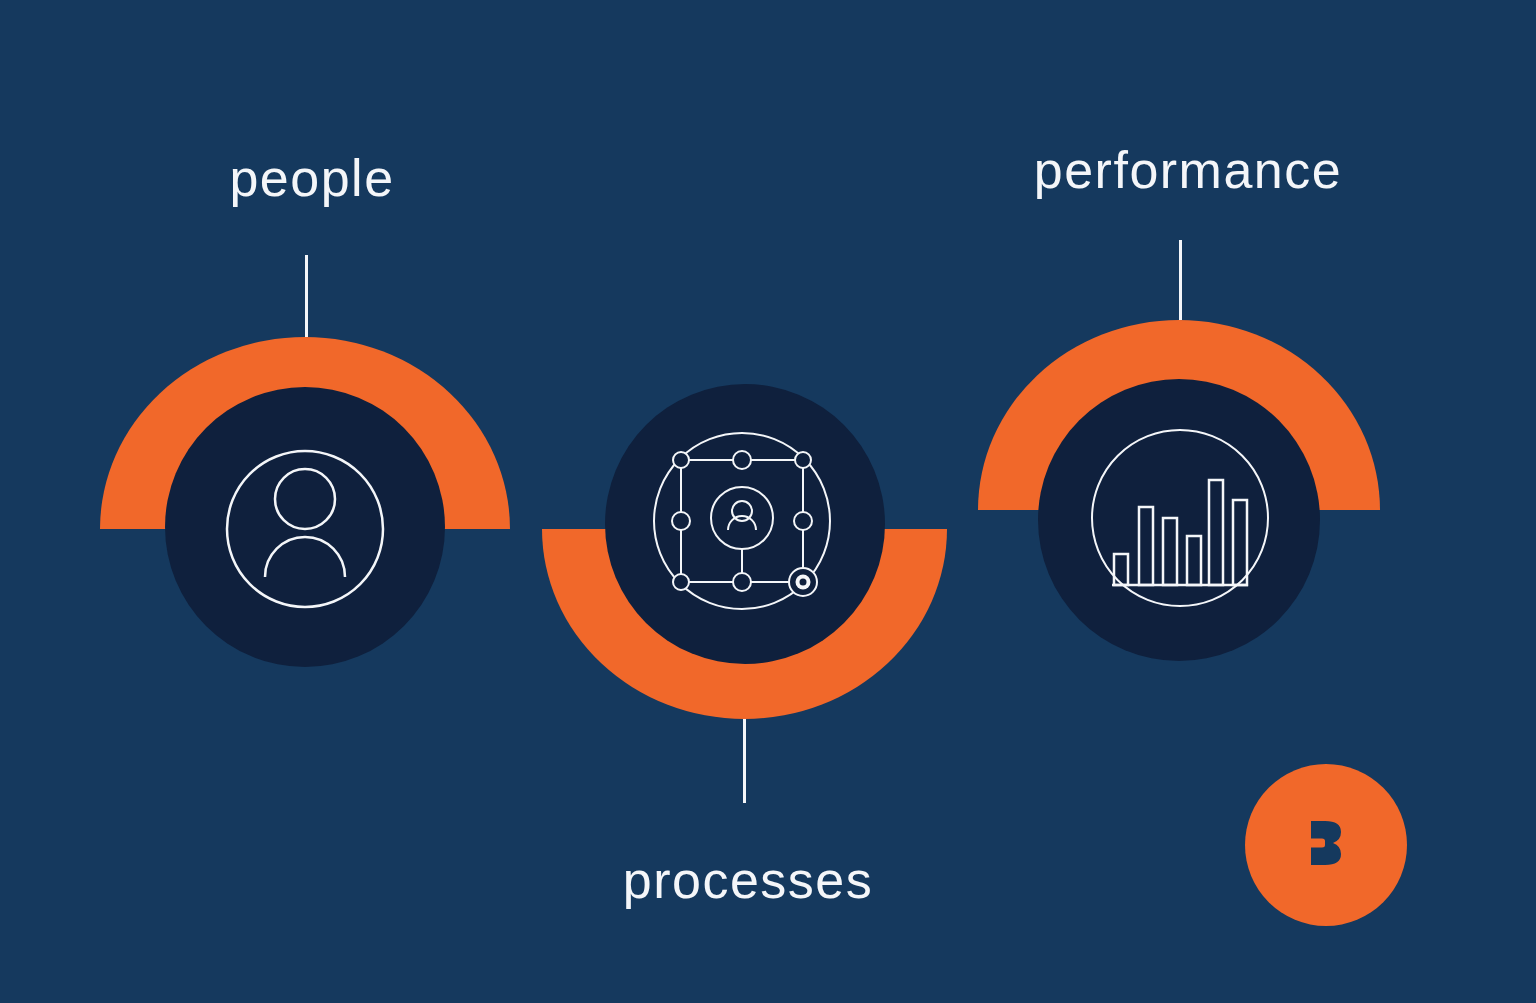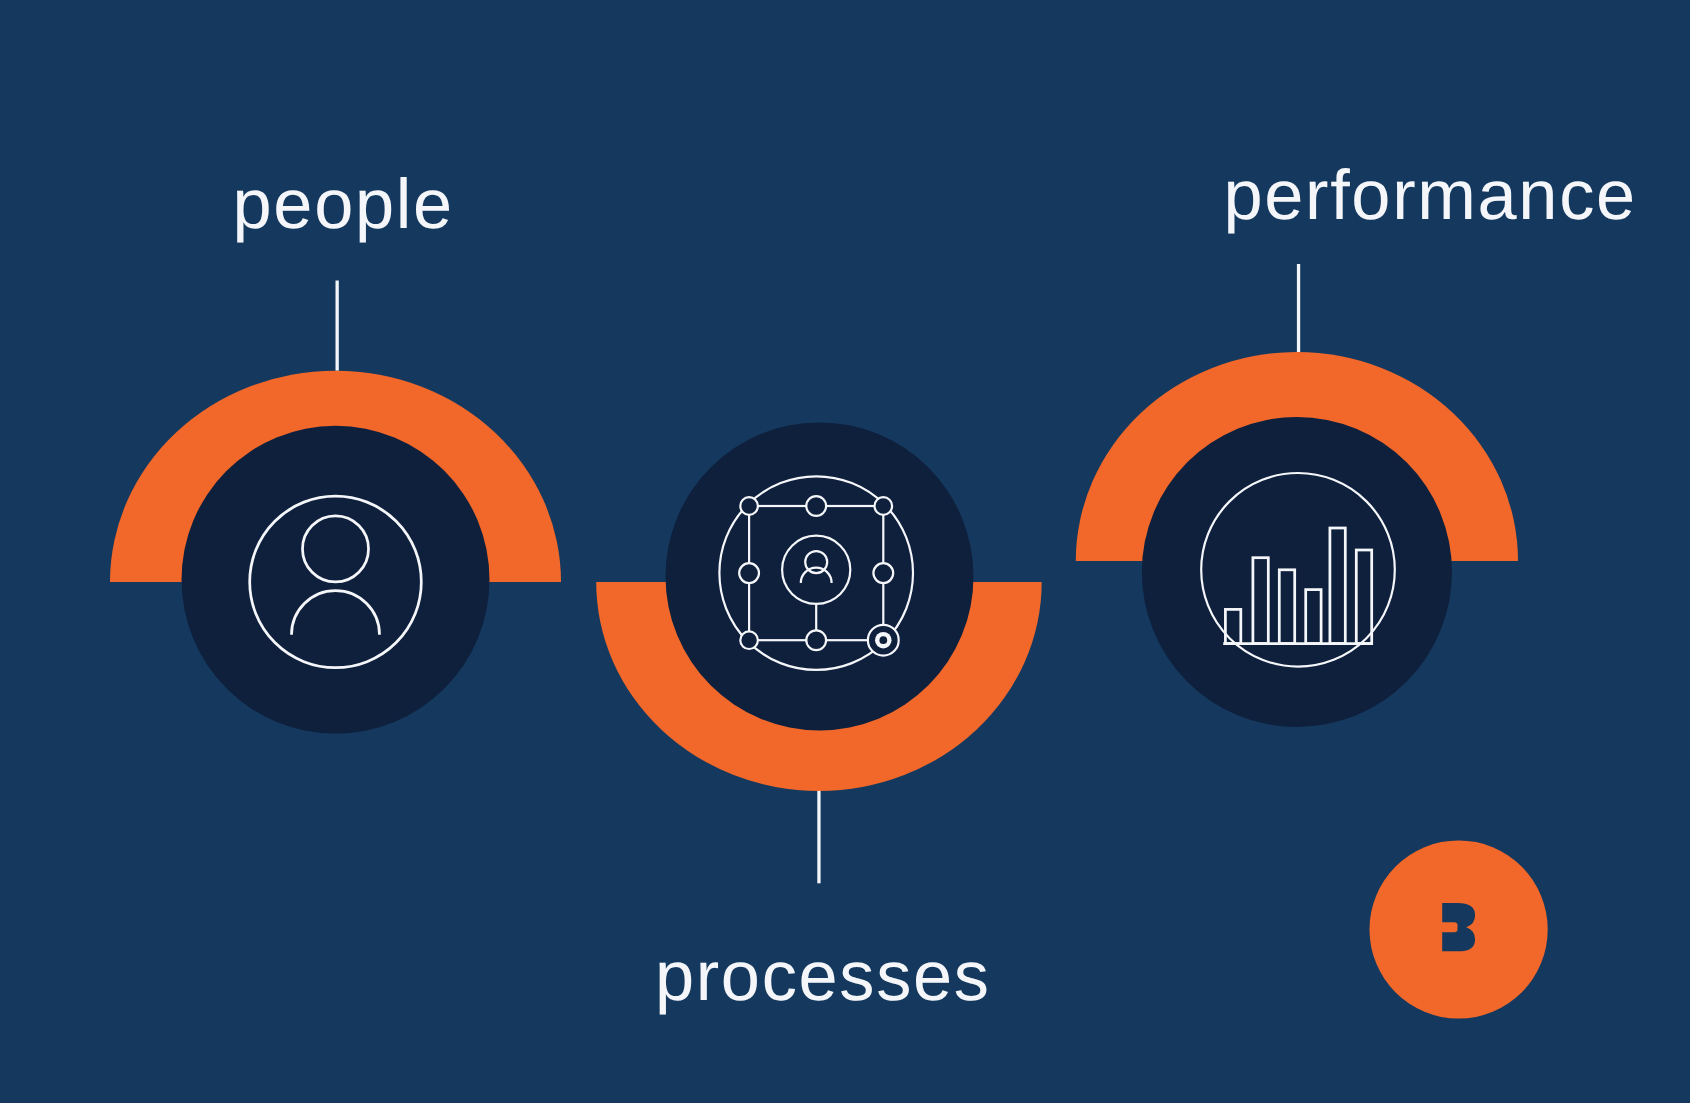--- a/index.html
+++ b/index.html
@@ -9,21 +9,21 @@
     --foreground:#f4f6f9;
   }
   html,body{margin:0;padding:0;background:var(--background);}
   .canvas{
     position:relative;width:1536px;height:1003px;overflow:hidden;
     background:var(--background);
     font-family:"Liberation Sans", sans-serif;
   }
   .label{
     position:absolute;text-align:center;color:var(--foreground);
-    font-size:64px;font-weight:300;letter-spacing:1.5px;line-height:1.1;
+    font-size:52px;font-weight:300;letter-spacing:1.5px;line-height:1.1;
   }
   .connector{
     position:absolute;width:3px;background:var(--foreground);
   }
   .arc{
     position:absolute;background:var(--accent_orange);
   }
   .arc-top{border-radius:50% 50% 0 0 / 100% 100% 0 0;}
   .arc-bottom{border-radius:0 0 50% 50% / 0 0 100% 100%;}
   .disc{
@@ -52,21 +52,21 @@
   #processes-disc{left:605px;top:384px;width:280px;height:280px;}
   #processes-icon{left:647px;top:426px;}
   #processes-line{left:743px;top:719px;height:84px;}
   #processes-label{left:548px;top:852px;width:400px;}
 
   
   #performance-arc{left:978px;top:320px;width:402px;height:190px;}
   #performance-disc{left:1038px;top:379px;width:282px;height:282px;}
   #performance-icon{left:1090px;top:428px;}
   #performance-line{left:1179px;top:240px;height:80px;}
-  #performance-label{left:988px;top:142px;width:500px;text-align:right;}
+  #performance-label{left:938px;top:142px;width:500px;}
 </style>
 </head>
 <body>
 
 <div class="canvas">
 
   <div>
     <div class="label" id="people-label">people</div>
     <div class="connector" id="people-line"></div>
     <div class="arc arc-top" id="people-arc"></div>

